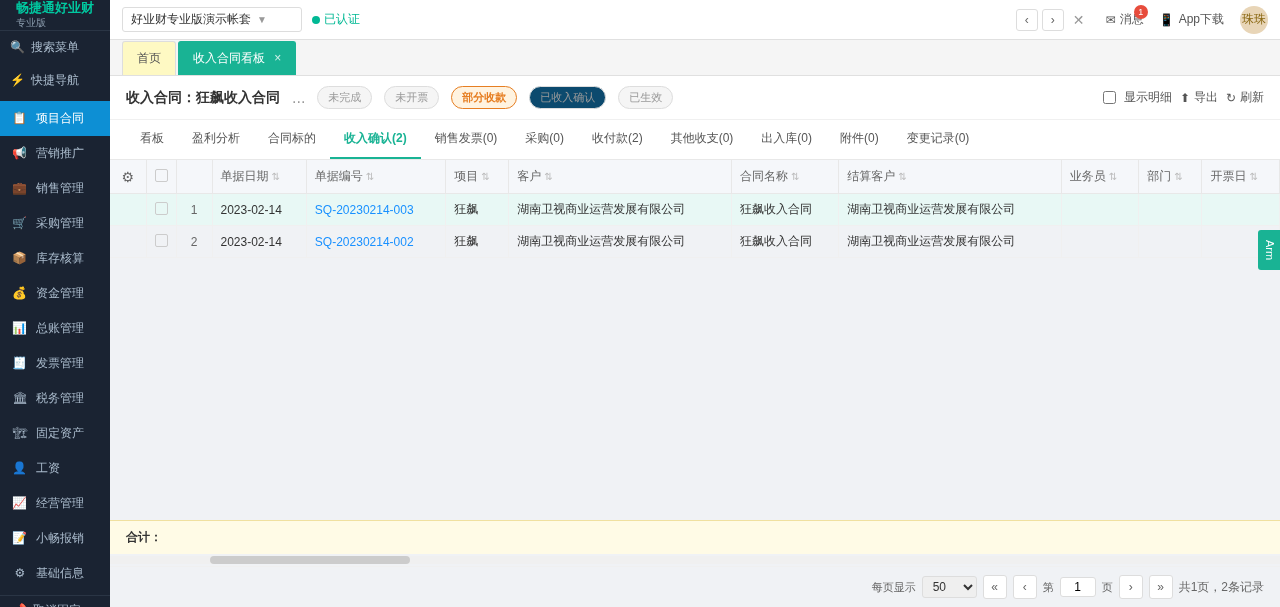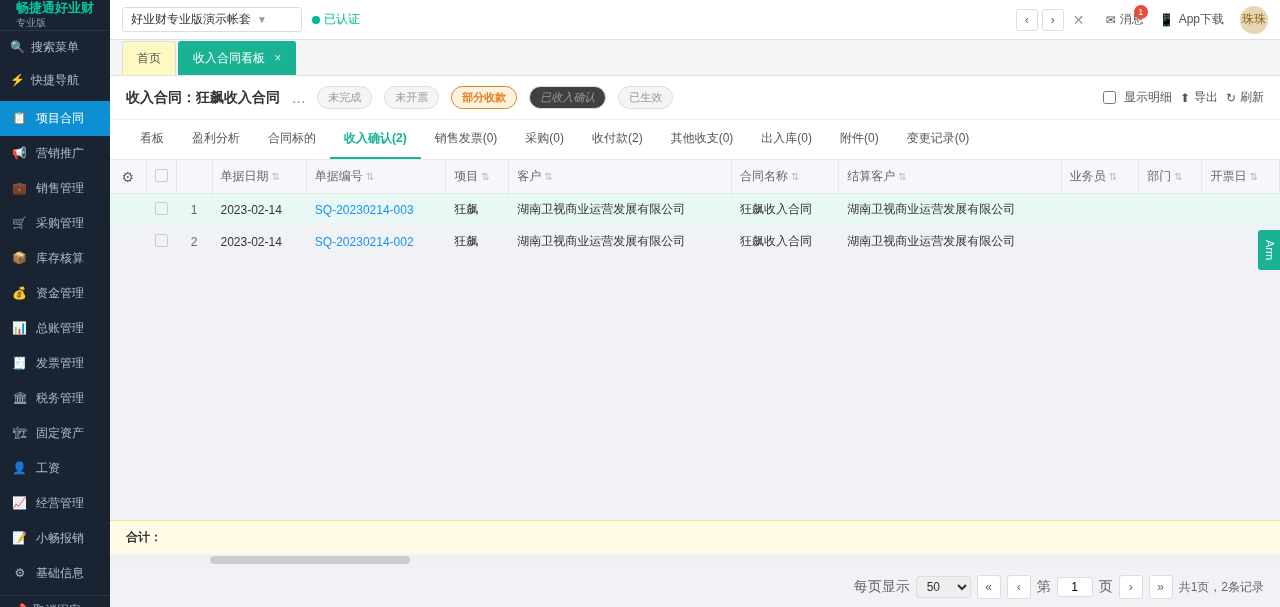--- a/index.html
+++ b/index.html
@@ -42,21 +42,21 @@
     .tab-close { margin-left: 6px; color: rgba(255,255,255,0.8); }
 
     
     .contract-header { padding: 10px 16px; display: flex; align-items: center; gap: 12px; border-bottom: 1px solid #f0f0f0; background: #fff; flex-shrink: 0; }
     .contract-title { font-size: 14px; color: #333; font-weight: bold; }
     .contract-more { color: #999; cursor: pointer; font-size: 16px; }
     .status-btn { padding: 3px 10px; border-radius: 12px; font-size: 11px; cursor: pointer; border: 1px solid; }
     .status-incomplete { background: #f5f5f5; color: #999; border-color: #ddd; }
     .status-uninvoiced { background: #f5f5f5; color: #999; border-color: #ddd; }
     .status-partial { background: #fff3e0; color: #e67e22; border-color: #e67e22; font-weight: bold; }
-    .status-confirmed { background: #404040; color: #999; border-color: #ddd; font-style: italic; }
+    .status-confirmed { background: #0c4a6e; color: #999; border-color: #ddd; }
     .status-effective { background: #f5f5f5; color: #999; border-color: #ddd; }
     .header-right { margin-left: auto; display: flex; align-items: center; gap: 8px; }
     .show-detail { display: flex; align-items: center; gap: 4px; color: #555; font-size: 12px; }
     .export-btn { display: flex; align-items: center; gap: 4px; color: #555; cursor: pointer; font-size: 12px; }
     .refresh-btn { display: flex; align-items: center; gap: 4px; color: #555; cursor: pointer; font-size: 12px; }
 
     
     .sub-tabs { display: flex; align-items: center; padding: 0 16px; border-bottom: 1px solid #e8e8e8; background: #fff; flex-shrink: 0; }
     .sub-tab { padding: 10px 14px; cursor: pointer; color: #555; font-size: 12px; border-bottom: 2px solid transparent; }
     .sub-tab.active { color: #19b394; border-bottom-color: #19b394; font-weight: bold; }
@@ -76,21 +76,21 @@
     .th-inner { display: flex; align-items: center; gap: 3px; }
     .gear-icon, .settings-icon { color: #666; font-size: 14px; cursor: pointer; }
     .checkbox { width: 13px; height: 13px; border: 1px solid #ccc; border-radius: 2px; display: inline-block; }
 
     
     .table-footer { padding: 8px 16px; background: #fffbe6; border-top: 1px solid #f0e0a0; display: flex; align-items: center; flex-shrink: 0; }
     .total-label { color: #333; font-size: 12px; font-weight: bold; }
 
     
     .pagination { padding: 8px 16px; display: flex; align-items: center; justify-content: flex-end; gap: 6px; border-top: 1px solid #f0f0f0; flex-shrink: 0; }
-    .page-label { color: #666; font-size: 14px; }
+    .page-label { color: #666; font-size: 11px; }
     .page-size-select { border: 1px solid #ddd; padding: 2px 6px; border-radius: 3px; color: #333; font-size: 12px; }
     .page-btn { width: 24px; height: 24px; border: 1px solid #ddd; border-radius: 3px; display: flex; align-items: center; justify-content: center; cursor: pointer; color: #666; font-size: 12px; background: #fff; }
     .page-input { width: 36px; border: 1px solid #ddd; padding: 2px 4px; text-align: center; border-radius: 3px; font-size: 12px; }
     .page-info { color: #666; font-size: 12px; }
 
     
     .scroll-track { height: 8px; background: #f0f0f0; margin: 2px 0; }
     .scroll-thumb { height: 8px; background: #ccc; border-radius: 4px; width: 200px; margin-left: 100px; }
   </style>
 </head>

